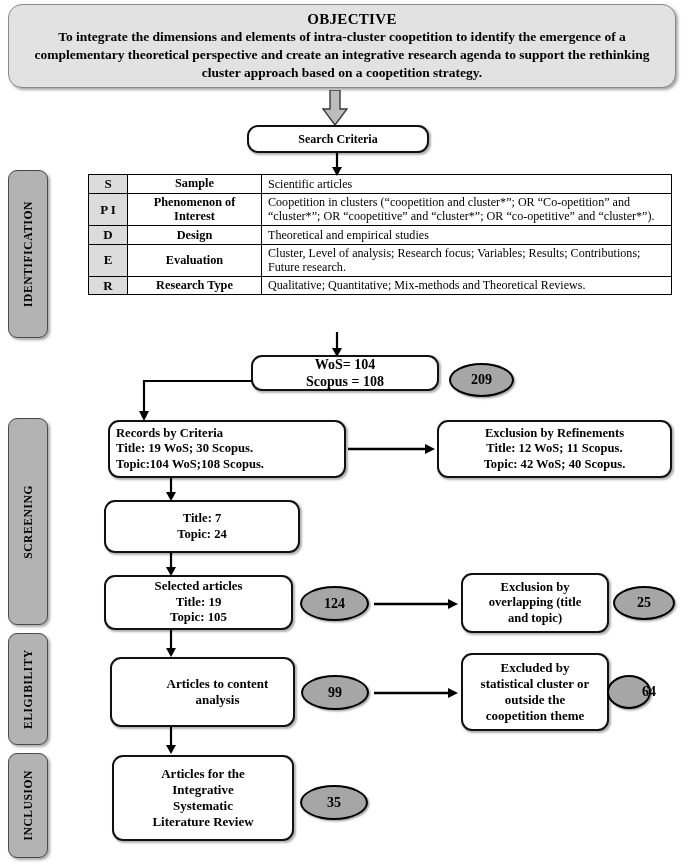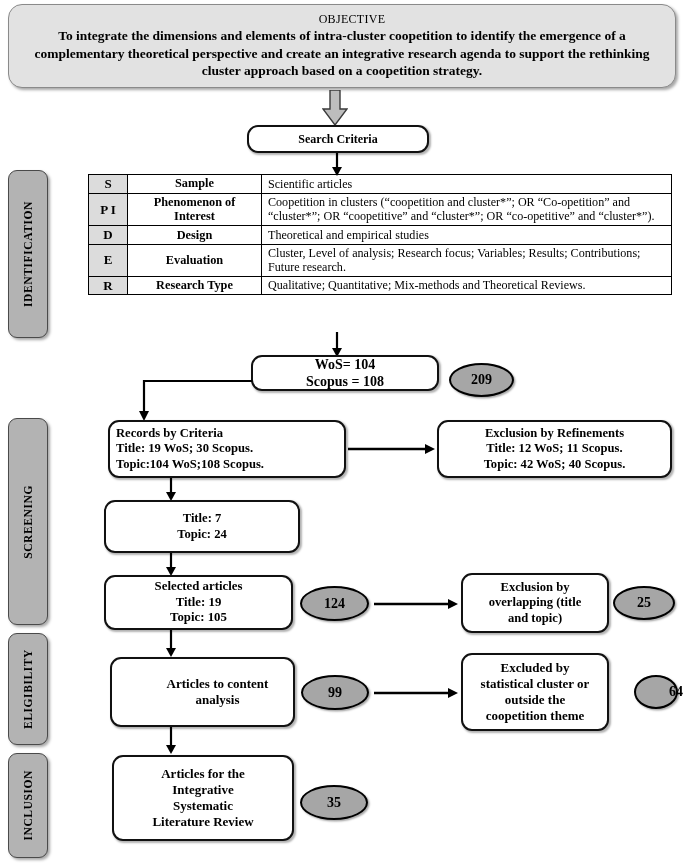--- a/index.html
+++ b/index.html
@@ -11,21 +11,21 @@
   .abs{position:absolute;box-sizing:border-box;}
 
   
   .objective{
     left:8px;top:4px;width:668px;height:84px;
     background:#e2e2e2;border:1px solid #8a8a8a;border-radius:14px;
     box-shadow:2px 2px 3px rgba(0,0,0,.35);
     display:flex;flex-direction:column;align-items:center;justify-content:center;
     padding:4px 14px;
   }
-  .objective .ttl{font-weight:normal;font-size:12px;letter-spacing:.3px;line-height:1.25;margin-left:20px;}
+  .objective .ttl{font-weight:bold;font-size:15px;letter-spacing:.3px;line-height:1.25;margin-left:20px;}
   .objective .body{font-weight:bold;font-size:13.5px;line-height:1.33;text-align:center;}
 
   
   .fatarrow{left:322px;top:90px;width:26px;height:36px;}
   .fatarrow svg{display:block;}
 
   
   .rbox{
     background:#fff;border:2.2px solid #111;border-radius:11px;
     display:flex;align-items:center;justify-content:center;
@@ -267,21 +267,21 @@
 </div>
 
 <div class="abs rbox" style="left:461px;top:653px;width:148px;height:78px;font-size:13px;">
   <div class="inner">
     <span class="ln">Excluded by</span>
     <span class="ln">statistical cluster or</span>
     <span class="ln">outside the</span>
     <span class="ln">coopetition theme</span>
   </div>
 </div>
-<div class="abs ell" style="left:634px;top:675px;width:39px;height:34px;padding-left:40px;">
+<div class="abs ell" style="left:607px;top:675px;width:39px;height:34px;padding-left:40px;">
   <span>64</span>
 </div>
 
 <div class="abs conn" style="left:164px;top:727px;width:14px;height:28px;">
   <svg width="14" height="28" viewBox="0 0 14 28">
     <line x1="7" y1="0" x2="7" y2="19" stroke="#000" stroke-width="2.2"></line>
     <polygon points="2,18 12,18 7,27" fill="#000"></polygon>
   </svg>
 </div>
 

